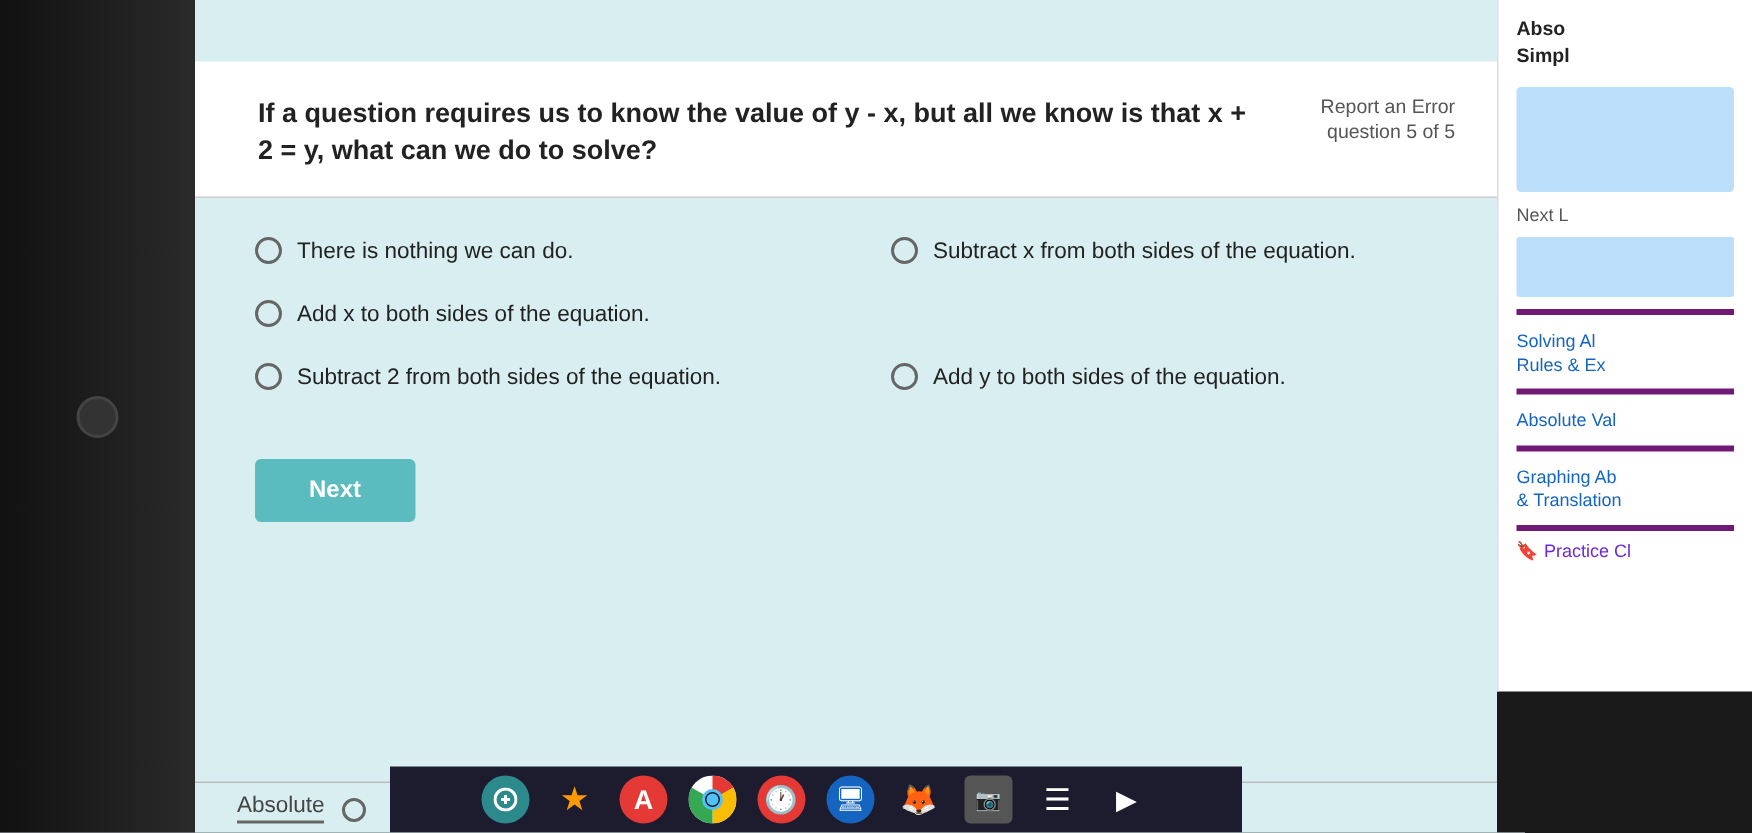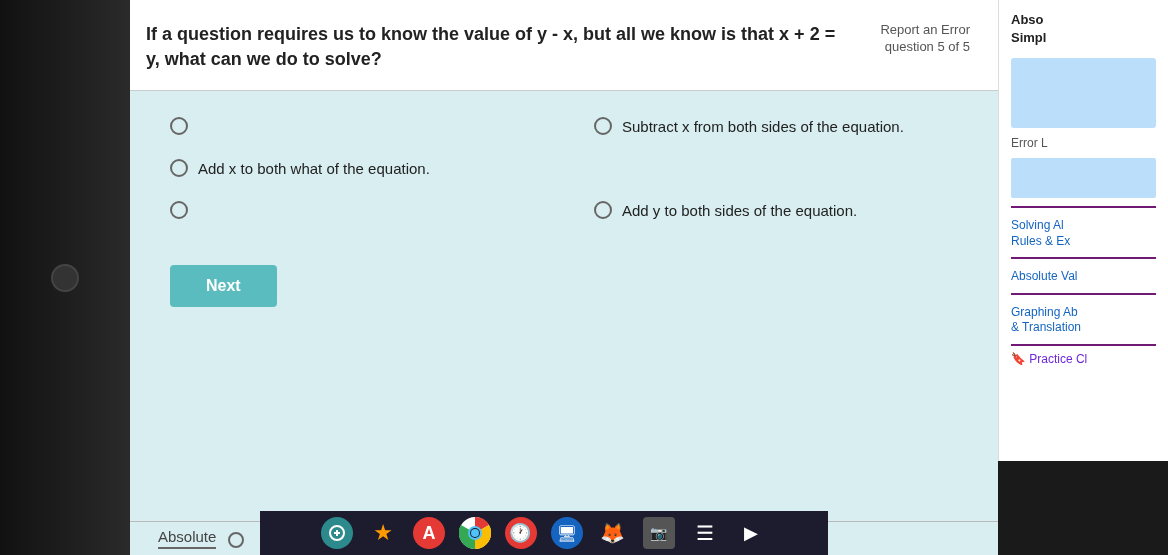--- a/index.html
+++ b/index.html
@@ -35,23 +35,24 @@
       flex: 1;
       background: #d8eef0;
       position: relative;
       display: flex;
       flex-direction: column;
     }
 
     
     .question-area {
       background: #fff;
-      padding: 22px 28px 18px 16px;
+      padding: 22px 28px 18px 42px;
       position: relative;
       border-bottom: 1px solid #ccc;
+      margin-top: 41px;
     }
 
     .question-header {
       display: flex;
       justify-content: space-between;
       align-items: flex-start;
     }
 
     .question-text {
       font-size: 18px;
@@ -211,21 +212,21 @@
 
     .sidebar-link {
       font-size: 12px;
       color: #1565c0;
       cursor: pointer;
       line-height: 1.3;
       margin-top: 4px;
     }
 
     .sidebar-section {
-      border-top: 2px solid #701a75;
+      border-top: 4px solid #701a75;
       padding-top: 6px;
     }
 
     .blue-box {
       background: #bbdefb;
       height: 70px;
       width: 100%;
       border-radius: 3px;
       margin-top: 4px;
     }
@@ -260,34 +261,36 @@
         <span class="question-count">question 5 of 5</span>
       </div>
     </div>
   </div>
 
   <div class="answers-area">
     <div class="answers-grid">
 
       <div class="answer-option">
         <div class="radio-circle"></div>
+        <span class="answer-text">There is nothing we can do.</span>
       </div>
       <div class="answer-option">
         <div class="radio-circle"></div>
         <span class="answer-text">Subtract x from both sides of the equation.</span>
       </div>
 
       <div class="answer-option">
         <div class="radio-circle"></div>
-        <span class="answer-text">Add x to both what of the equation.</span>
+        <span class="answer-text">Add x to both sides of the equation.</span>
       </div>
       <div></div>
 
       <div class="answer-option">
         <div class="radio-circle"></div>
+        <span class="answer-text">Subtract 2 from both sides of the equation.</span>
       </div>
       <div class="answer-option">
         <div class="radio-circle"></div>
         <span class="answer-text">Add y to both sides of the equation.</span>
       </div>
 
     </div>
 
     <button class="next-btn">Next</button>
 
@@ -327,21 +330,21 @@
     <div class="taskbar-icon play" style="color:#fff;font-size:18px;">▶</div>
   </div>
 
 </div>
 
 <div class="right-sidebar">
   <div>
     <span style="font-size:13px;font-weight:bold;color:#222;">Abso<br>Simpl</span>
   </div>
   <div class="blue-box"></div>
-  <div class="next-lesson-label">Error L</div>
+  <div class="next-lesson-label">Next L</div>
   <div style="height:40px;background:#bbdefb;width:100%;border-radius:2px;"></div>
 
   <div class="sidebar-section">
     <div class="sidebar-link">Solving Al<br>Rules &amp; Ex</div>
   </div>
   <div class="sidebar-section">
     <div class="sidebar-link">Absolute Val</div>
   </div>
   <div class="sidebar-section">
     <div class="sidebar-link">Graphing Ab<br>&amp; Translation</div>

